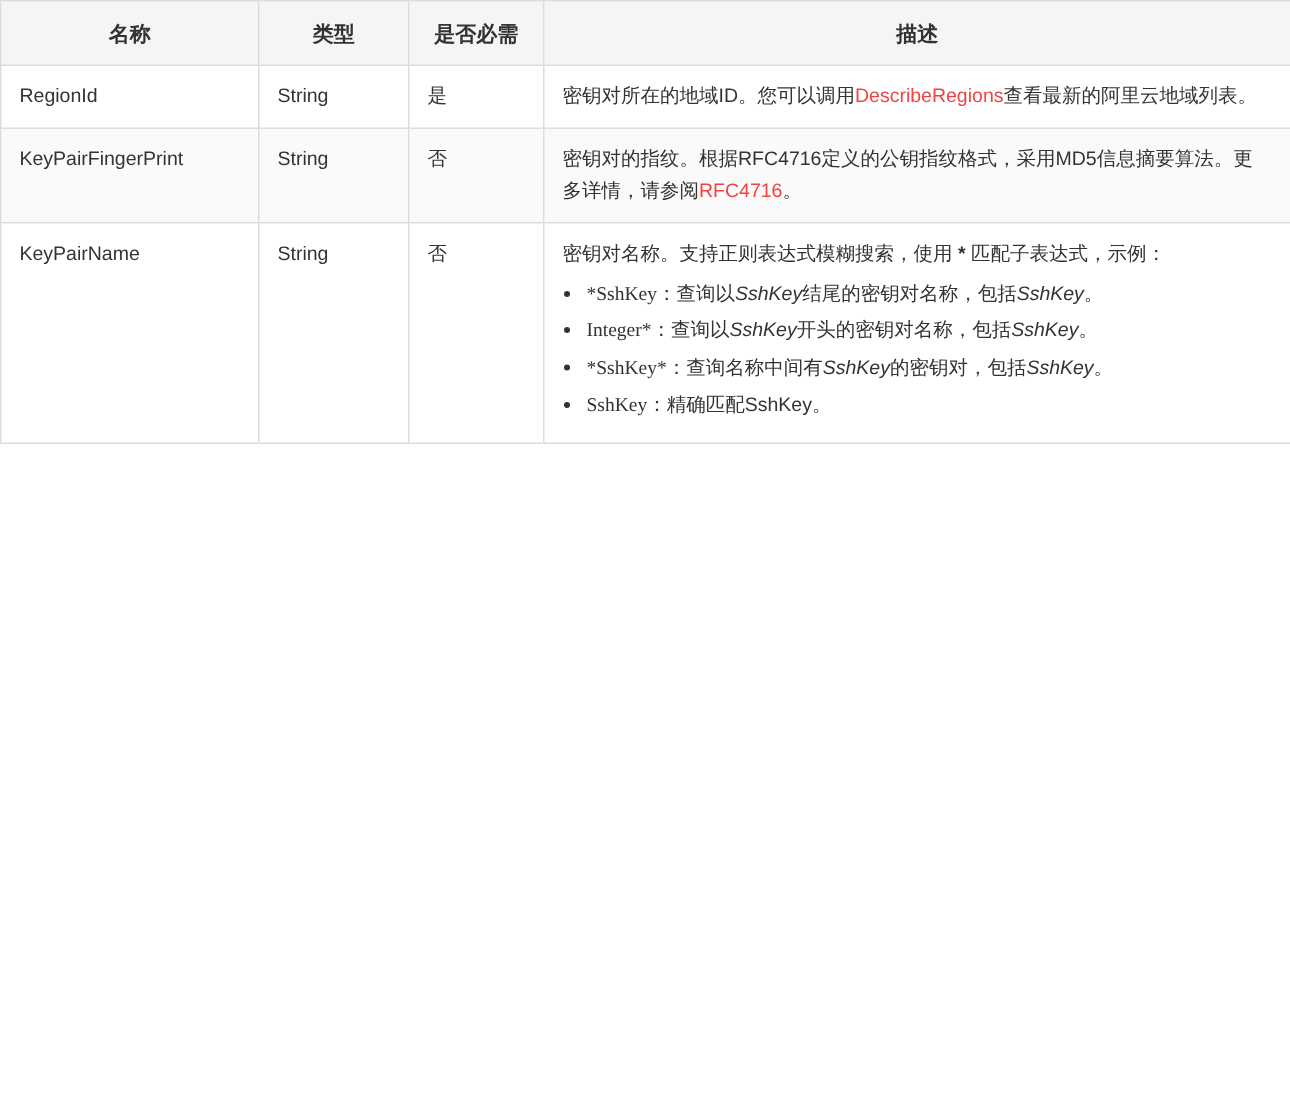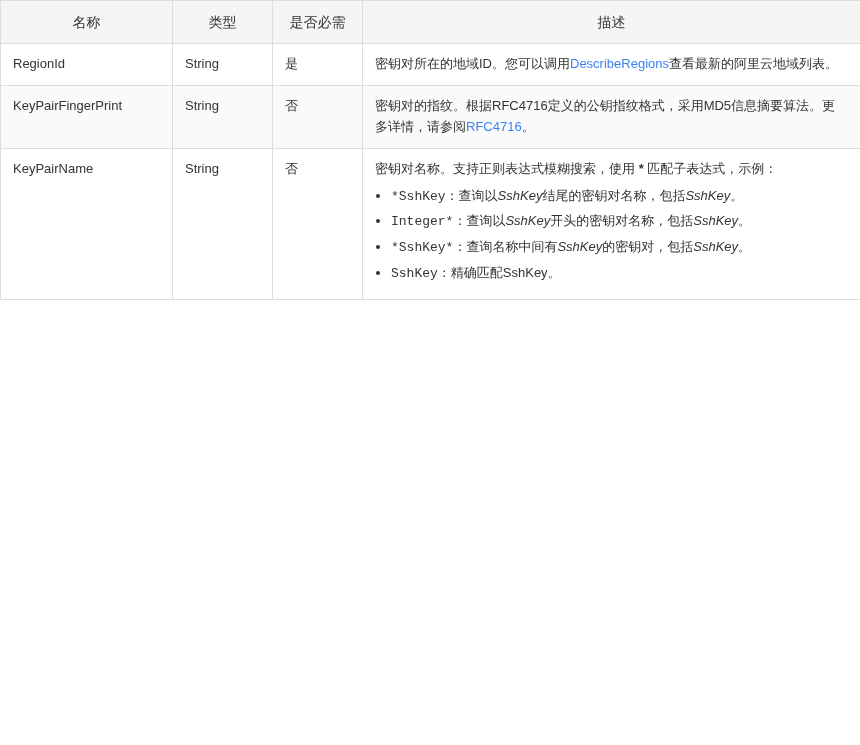--- a/index.html
+++ b/index.html
@@ -16,41 +16,41 @@
       table-layout: fixed;
     }
     th, td {
       border: 1px solid #ddd;
       padding: 10px 12px;
       vertical-align: top;
       line-height: 1.6;
     }
     thead th {
       background: #f5f5f5;
-      font-weight: normal;
+      font-weight: bold;
       color: #333;
       font-size: 14px;
     }
     col.col-name   { width: 172px; }
     col.col-type   { width: 100px; }
     col.col-req    { width: 90px; }
     col.col-desc   { width: 498px; }
     tr:nth-child(even) td { background: #fafafa; }
     tr:nth-child(odd) td  { background: #fff; }
-    .link { color: #3b82f6; text-decoration: none; }
+    .link { color: #ef4444; text-decoration: none; }
     ul.desc-list {
       margin: 6px 0 0 16px;
       padding: 0;
       list-style: disc;
     }
     ul.desc-list li {
       margin-bottom: 4px;
     }
     code {
-      font-family: Liberation Mono, monospace;
+      font-family: Liberation Serif, serif;
       background: none;
     }
     .num-link { color: #ff6600; text-decoration: none; }
   </style>
 </head>
 <body>
 
 <table>
   <colgroup>
     <col class="col-name">

